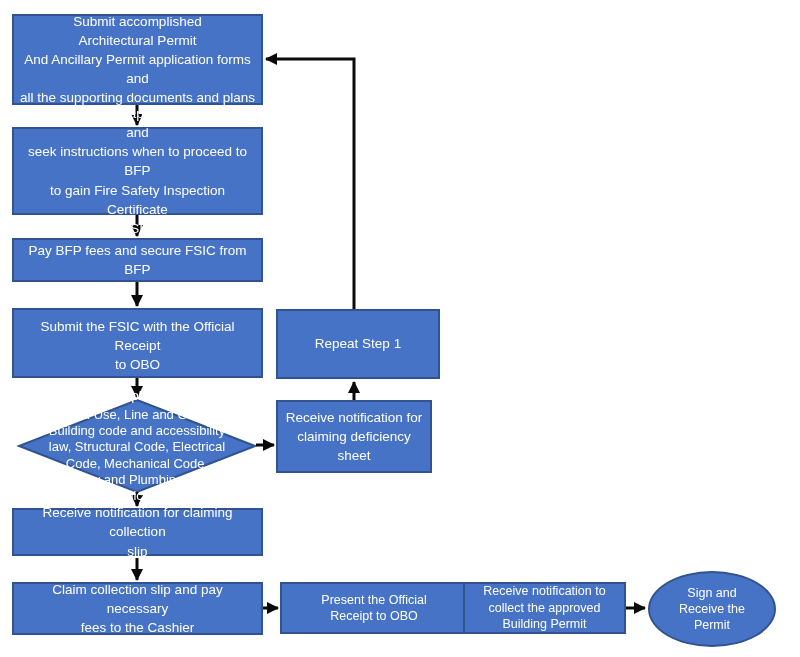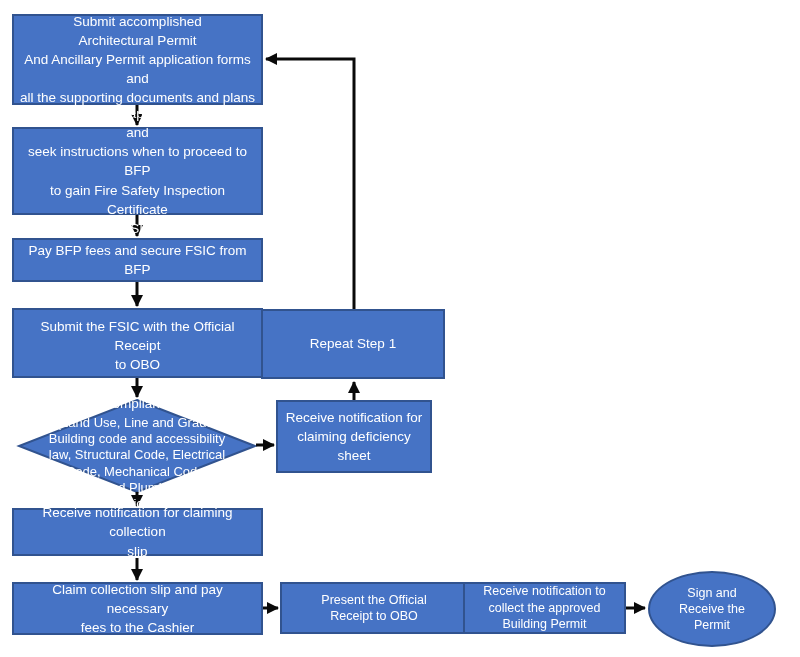--- a/index.html
+++ b/index.html
@@ -128,41 +128,41 @@
 
   <div class="node" style="left:12px; top:238px; width:251px; height:44px;">
     <span>Pay BFP fees and secure FSIC from BFP</span>
   </div>
 
   <div class="node" style="left:12px; top:308px; width:251px; height:70px;justify-content:flex-end;">
     <span>Submit the FSIC with the Official Receipt
 to OBO</span>
   </div>
 
-  <div class="node diamond-label" style="left:42px; top:404px; width:190px; height:84px;margin-top:8px;">
+  <div class="node diamond-label" style="left:42px; top:404px; width:190px; height:84px;">
     <span class="diamond-question">Compliant?</span>
     <span class="diamond-detail">(Land Use, Line and Grade,
 Building code and accessibility
 law, Structural Code, Electrical
 Code, Mechanical Code,
 Sanitary and Plumbing Code,
 Electronics Code)</span>
   </div>
 
   <div class="node" style="left:12px; top:508px; width:251px; height:48px;">
     <span>Receive notification for claiming collection
 slip</span>
   </div>
 
   <div class="node" style="left:12px; top:582px; width:251px; height:53px;">
     <span>Claim collection slip and pay necessary
 fees to the Cashier</span>
   </div>
 
-  <div class="node" style="left:261px; top:309px; width:184px; height:70px;">
+  <div class="node" style="left:276px; top:309px; width:164px; height:70px;">
     <span>Repeat Step 1</span>
   </div>
 
   <div class="node" style="left:276px; top:400px; width:156px; height:73px;">
     <span>Receive notification for
 claiming deficiency sheet</span>
   </div>
 
   <div class="node small" style="left:280px; top:582px; width:188px; height:52px;">
     <span>Present the Official

